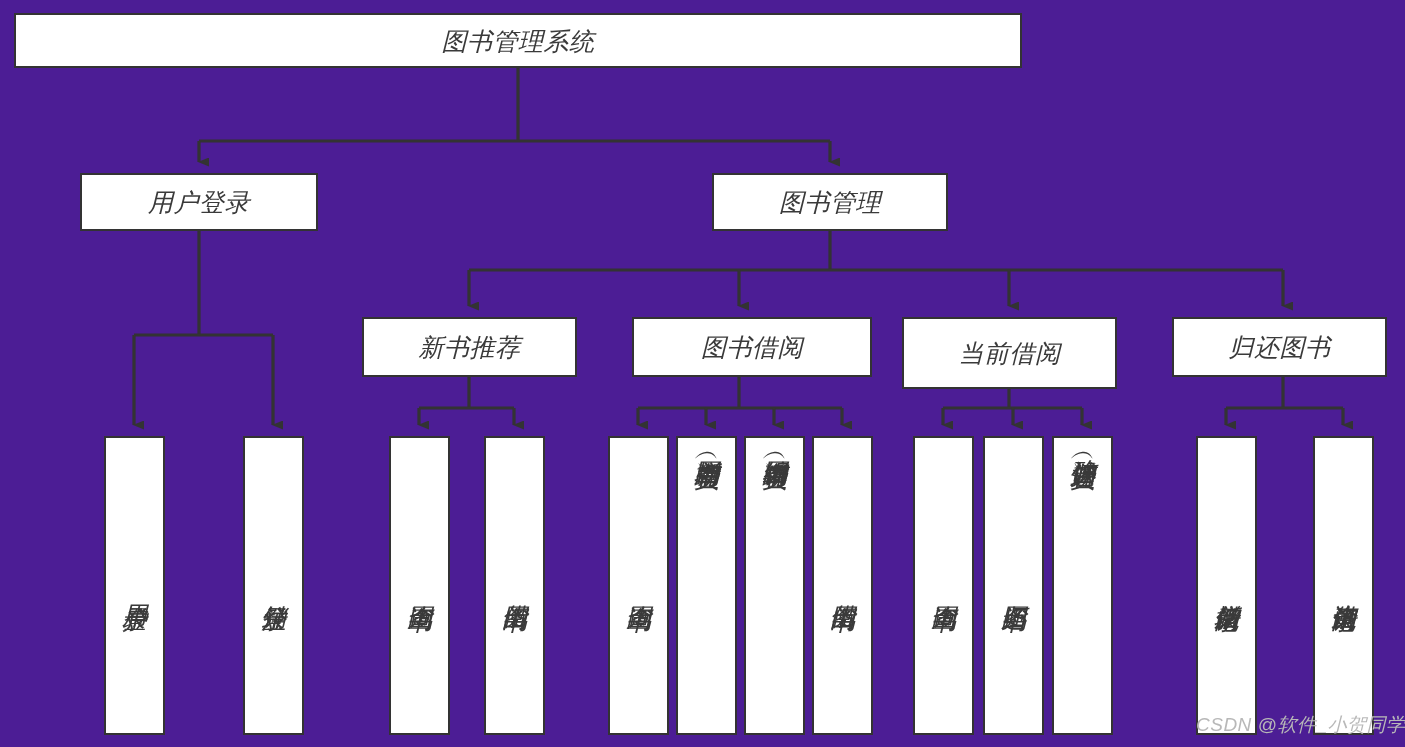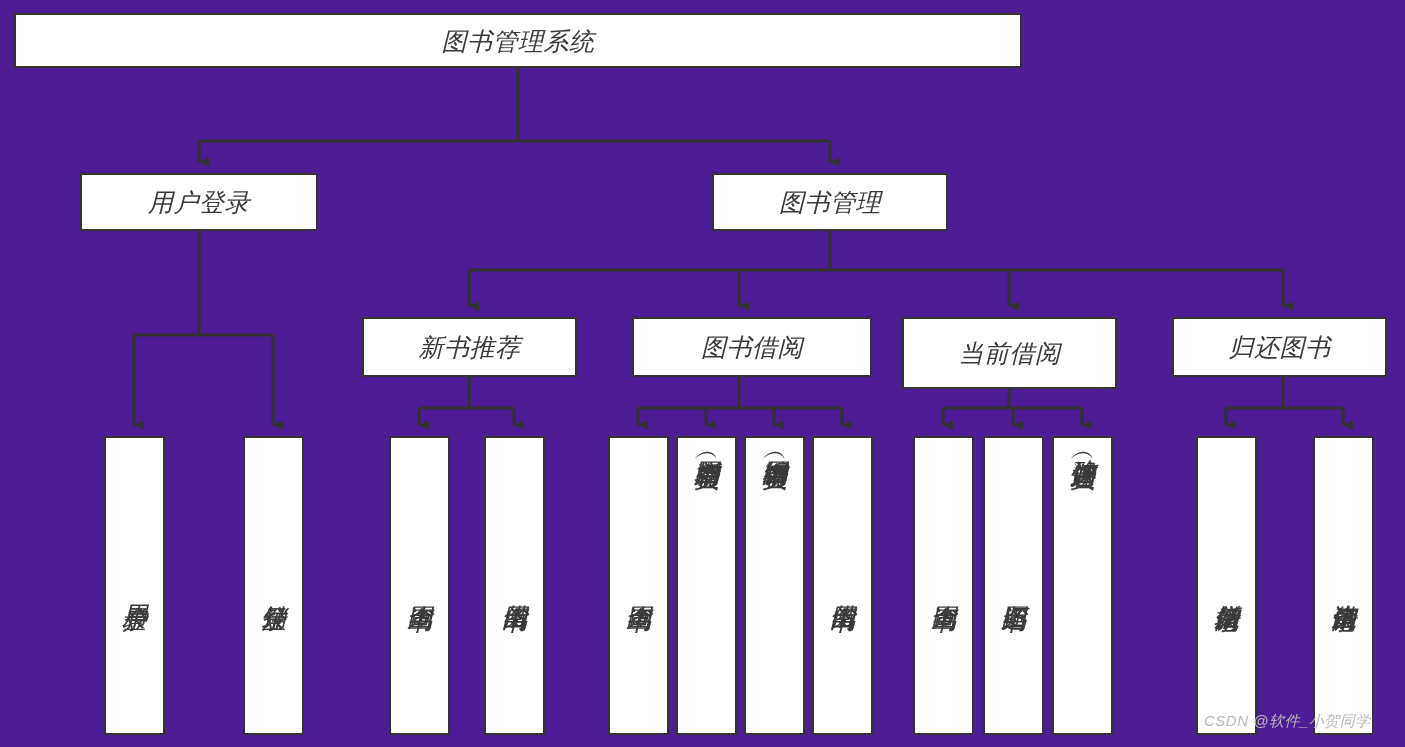--- a/index.html
+++ b/index.html
@@ -56,25 +56,24 @@
     letter-spacing: 1px;
     white-space: normal;
     max-height: 100%;
   }
   .node-box.vertical.centered {
     align-items: center;
   }
   .watermark {
     position: absolute;
     color: #b8b8b8;
-    font-size: 15px;
+    font-size: 19px;
     white-space: nowrap;
     letter-spacing: 0.5px;
     pointer-events: none;
-    margin-left: 8px;
   }
 </style>
 </head>
 <body>
 
 <div id="diagram-root">
 
   <svg id="diagram-svg" viewBox="0 0 1405 747" xmlns="http://www.w3.org/2000/svg">
     <defs>
       <marker id="arrowhead" markerWidth="9" markerHeight="11" refX="4.5" refY="10" orient="auto" markerUnits="userSpaceOnUse">

